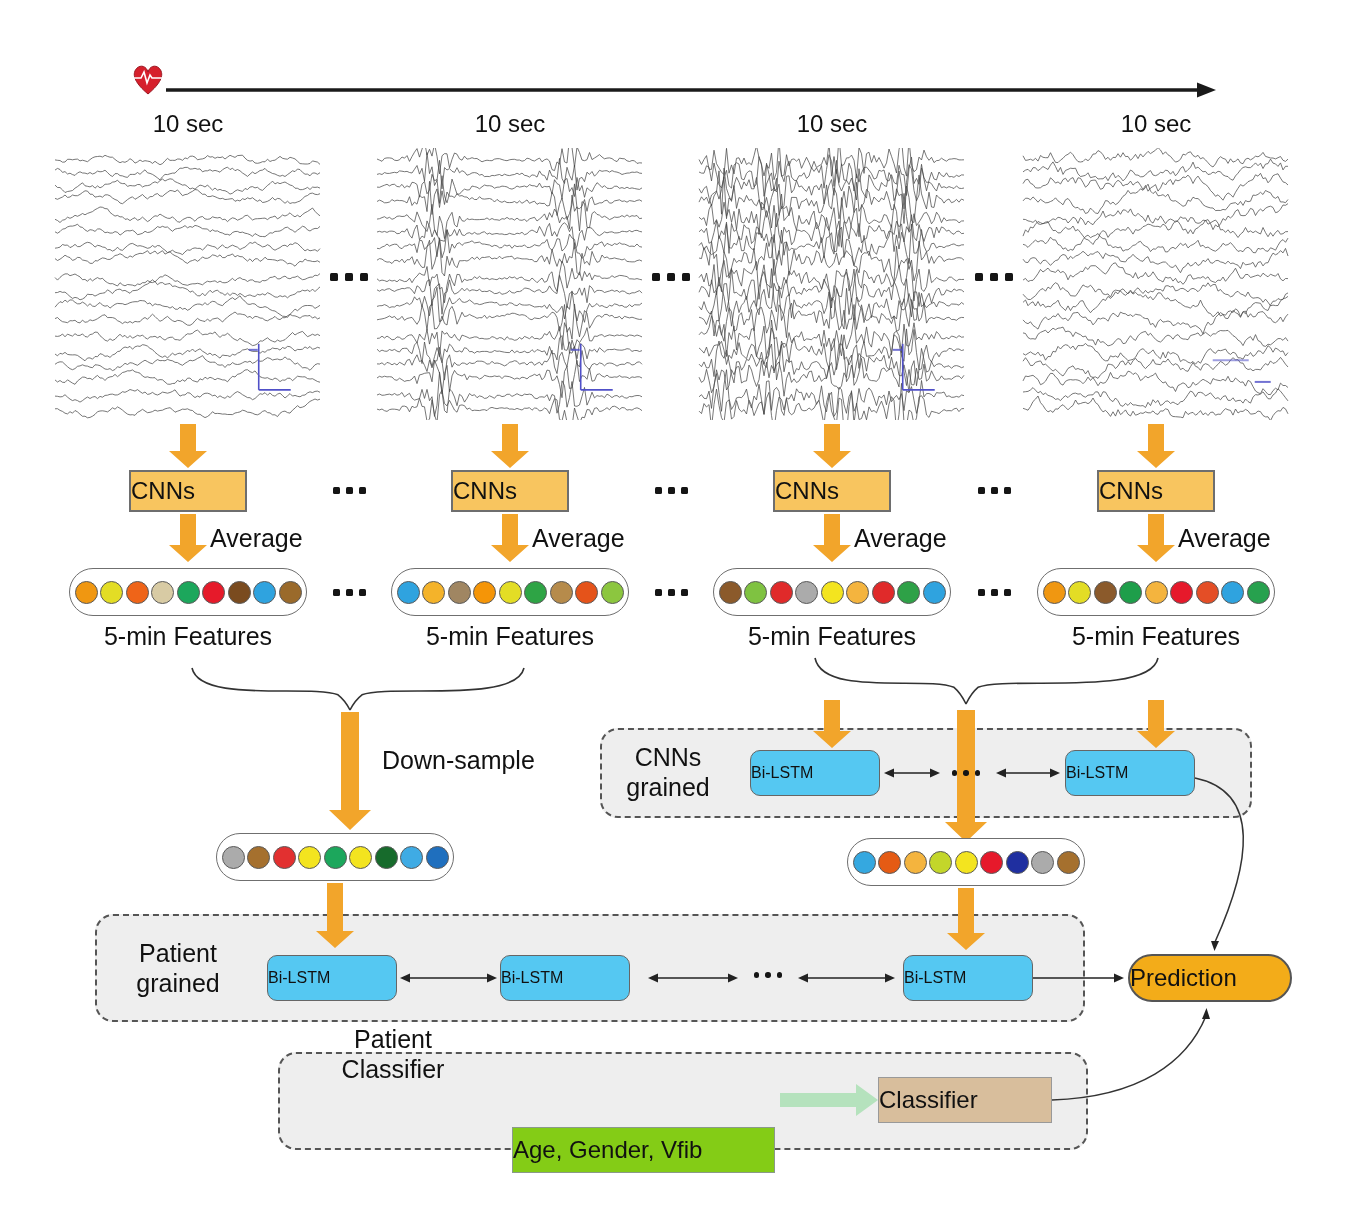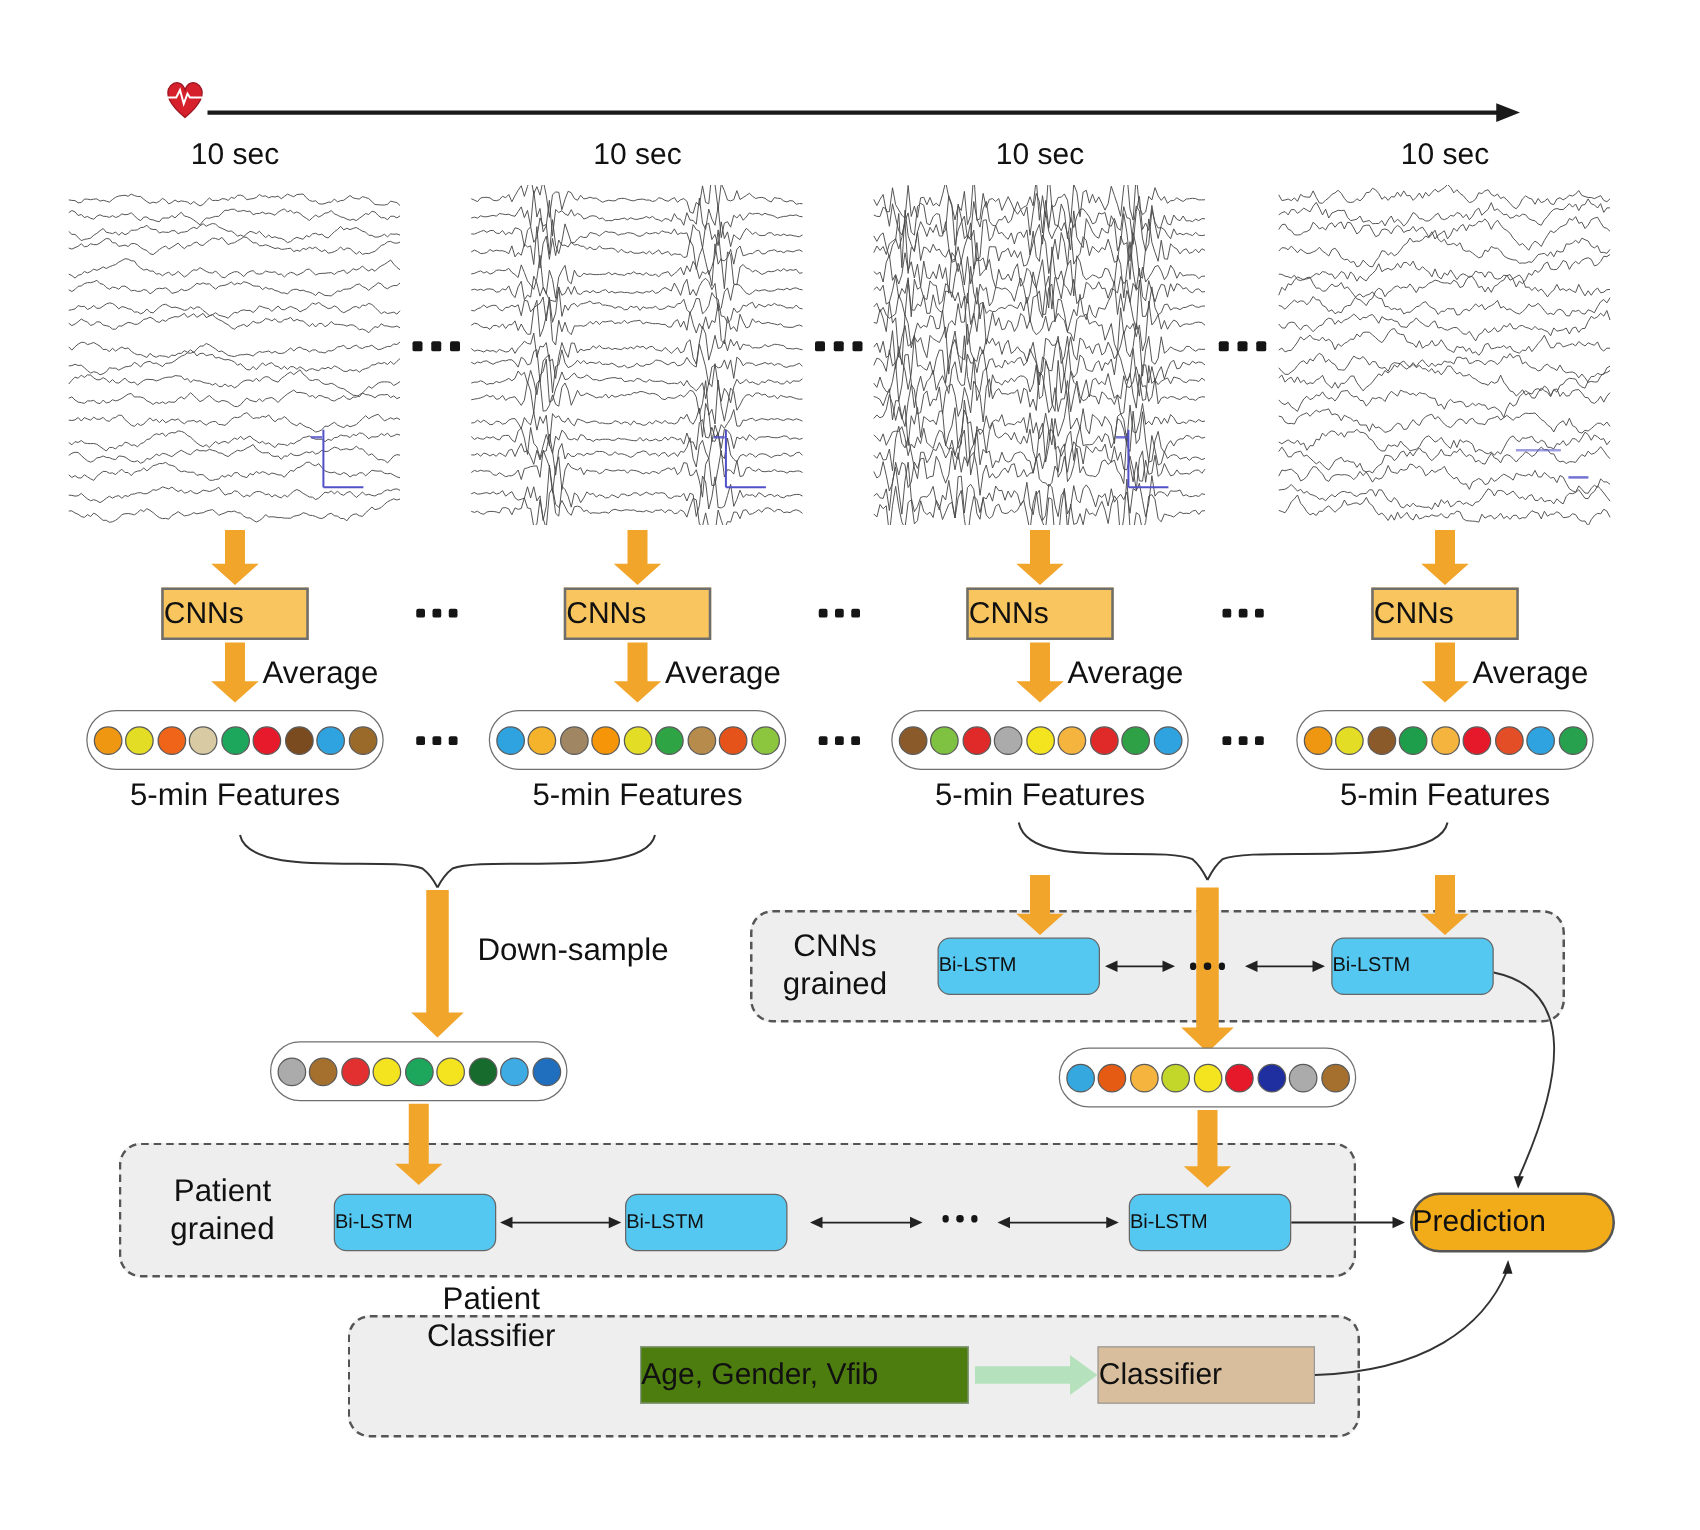--- a/index.html
+++ b/index.html
@@ -41,21 +41,21 @@
 
   <div class="box" id="prediction-box" style="left: 1128px; top: 954px; width: 164px; height: 48px; border-radius: 24px; border: 2px solid rgb(85, 85, 85); font-size: 24px; background: rgb(243, 172, 25);">
     <span>Prediction</span>
   </div>
 
   <div class="dashedbox" style="left: 278px; top: 1052px; width: 810px; height: 98px; background: rgb(238, 238, 238);"></div>
   <div class="grouplabel" style="left:313px;top:1024px;width:160px;">
     <span>Patient</span><br>
     <span>Classifier</span>
   </div>
-  <div class="box" id="inputs-box" style="left: 512px; top: 1077px; width: 263px; height: 46px; border: 1.7px solid rgb(138, 154, 138); font-size: 24px; background: #4d7c0f;">
+  <div class="box" id="inputs-box" style="left: 512px; top: 1127px; width: 263px; height: 46px; border: 1.7px solid rgb(138, 154, 138); font-size: 24px; background: #84cc16;">
     <span>Age, Gender, Vfib</span>
   </div>
   <div class="box" id="classifier-box" style="left: 878px; top: 1077px; width: 174px; height: 46px; border: 1.7px solid rgb(153, 153, 153); font-size: 24px; background: rgb(216, 190, 156);">
     <span>Classifier</span>
   </div>
 
 <svg width="1360" height="1224" viewBox="0 0 1360 1224" class="overlay">
       <g transform="translate(130,62)">
         <path d="M18 32 C6 22 1 13 6.5 6.5 C11 2 16.5 4.5 18 10 C19.5 4.5 25 2 29.5 6.5 C35 13 30 22 18 32 Z" fill="#D6202C" stroke="#9a1520" stroke-width="1"></path>
         <polyline points="4,16 11,16 14,10 17,21 20,13 22,16 32,16" fill="none" stroke="#fff" stroke-width="1.6"></polyline>

